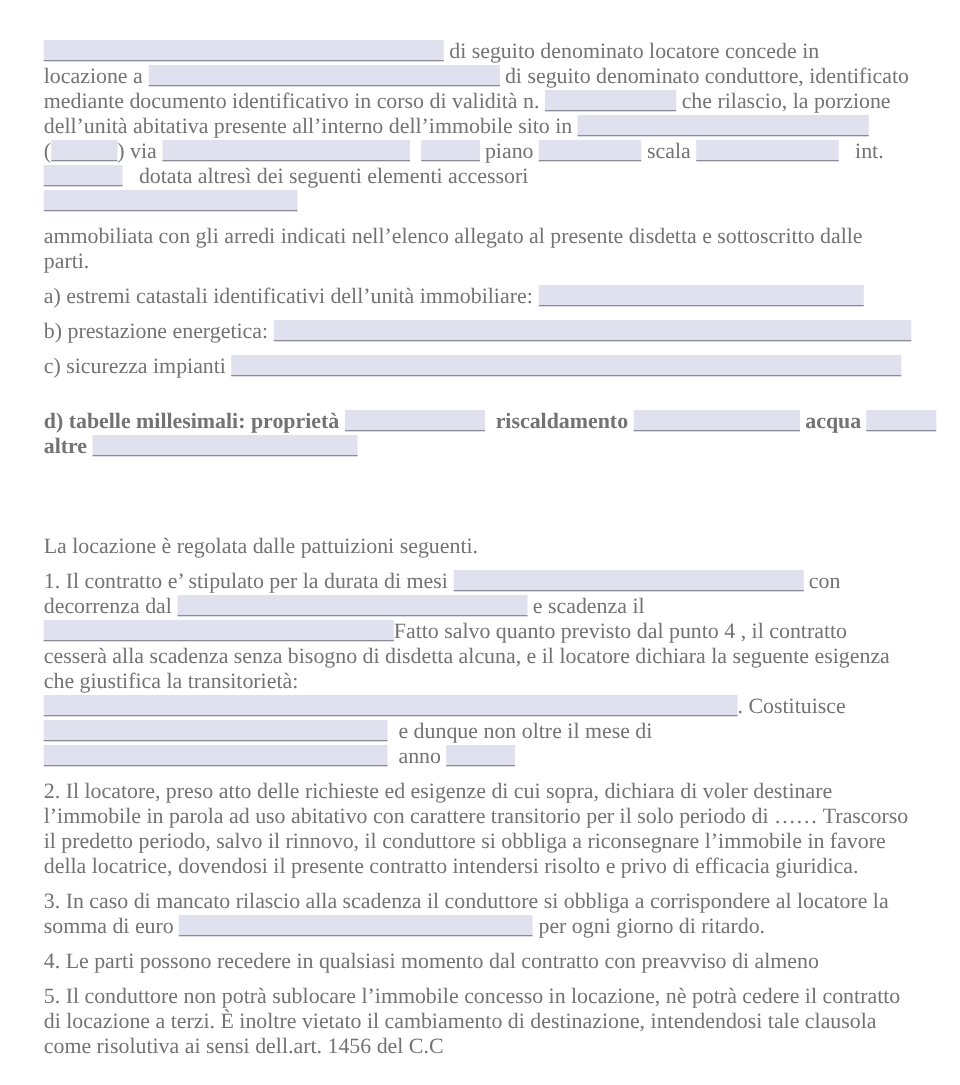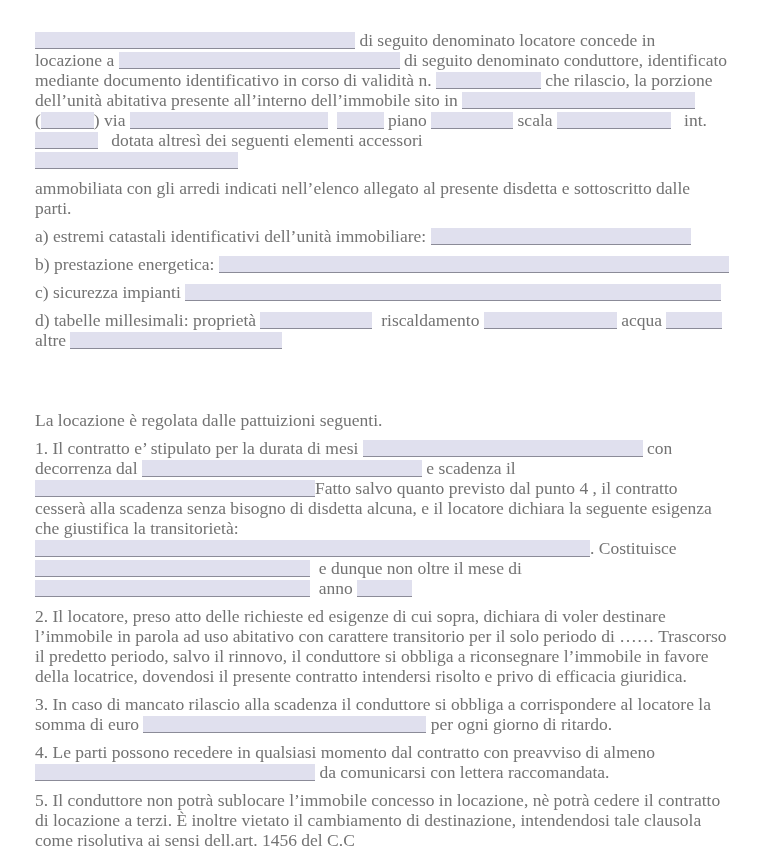--- a/index.html
+++ b/index.html
@@ -53,21 +53,21 @@
     </div>
     <div class="para" style="margin-top: 8px;">
       <div class="line"><span class="run">a) estremi catastali identificativi dell’unità immobiliare: </span><span class="field" style="width: 260px;"></span></div>
     </div>
     <div class="para" style="margin-top: 8px;">
       <div class="line"><span class="run">b) prestazione energetica: </span><span class="field" style="width: 510px;"></span></div>
     </div>
     <div class="para" style="margin-top: 8px;">
       <div class="line"><span class="run">c) sicurezza impianti </span><span class="field" style="width: 536px;"></span></div>
     </div>
-    <div class="para" style="margin-top: 8px;">
+    <div class="para" style="margin-top: 24px; font-weight: bold;">
       <div class="line"><span class="run">d) tabelle millesimali: proprietà </span><span class="field" style="width: 112px;"></span><span class="run">  riscaldamento </span><span class="field" style="width: 133px;"></span><span class="run"> acqua </span><span class="field" style="width: 56px;"></span></div>
       <div class="line"><span class="run">altre </span><span class="field" style="width: 212px;"></span></div>
     </div>
     <div class="para" style="margin-top: 60px;">
       <div class="line"><span class="run">La locazione è regolata dalle pattuizioni seguenti.</span></div>
     </div>
     <div class="para" style="margin-top: 8px;">
       <div class="line"><span class="run">1. Il contratto e’ stipulato per la durata di mesi </span><span class="field" style="width: 280px;"></span><span class="run"> con</span></div>
       <div class="line"><span class="run">decorrenza dal </span><span class="field" style="width: 280px;"></span><span class="run"> e scadenza il</span></div>
       <div class="line"><span class="field" style="width: 280px;"></span><span class="run">Fatto salvo quanto previsto dal punto 4 , il contratto</span></div>
@@ -82,20 +82,19 @@
       <div class="line"><span class="run">l’immobile in parola ad uso abitativo con carattere transitorio per il solo periodo di …… Trascorso</span></div>
       <div class="line"><span class="run">il predetto periodo, salvo il rinnovo, il conduttore si obbliga a riconsegnare l’immobile in favore</span></div>
       <div class="line"><span class="run">della locatrice, dovendosi il presente contratto intendersi risolto e privo di efficacia giuridica.</span></div>
     </div>
     <div class="para" style="margin-top: 8px;">
       <div class="line"><span class="run">3. In caso di mancato rilascio alla scadenza il conduttore si obbliga a corrispondere al locatore la</span></div>
       <div class="line"><span class="run">somma di euro </span><span class="field" style="width: 283px;"></span><span class="run"> per ogni giorno di ritardo.</span></div>
     </div>
     <div class="para" style="margin-top: 8px;">
       <div class="line"><span class="run">4. Le parti possono recedere in qualsiasi momento dal contratto con preavviso di almeno</span></div>
-      <div class="line"><span class="field" style="width: 280px;"></span><span class="run"> da comunicarsi con lettera raccomandata.</span></div>
     </div>
     <div class="para" style="margin-top: 8px;">
       <div class="line"><span class="run">5. Il conduttore non potrà sublocare l’immobile concesso in locazione, nè potrà cedere il contratto</span></div>
       <div class="line"><span class="run">di locazione a terzi. È inoltre vietato il cambiamento di destinazione, intendendosi tale clausola</span></div>
       <div class="line"><span class="run">come risolutiva ai sensi dell.art. 1456 del C.C</span></div>
     </div>
   </div>
 
 </body></html>

